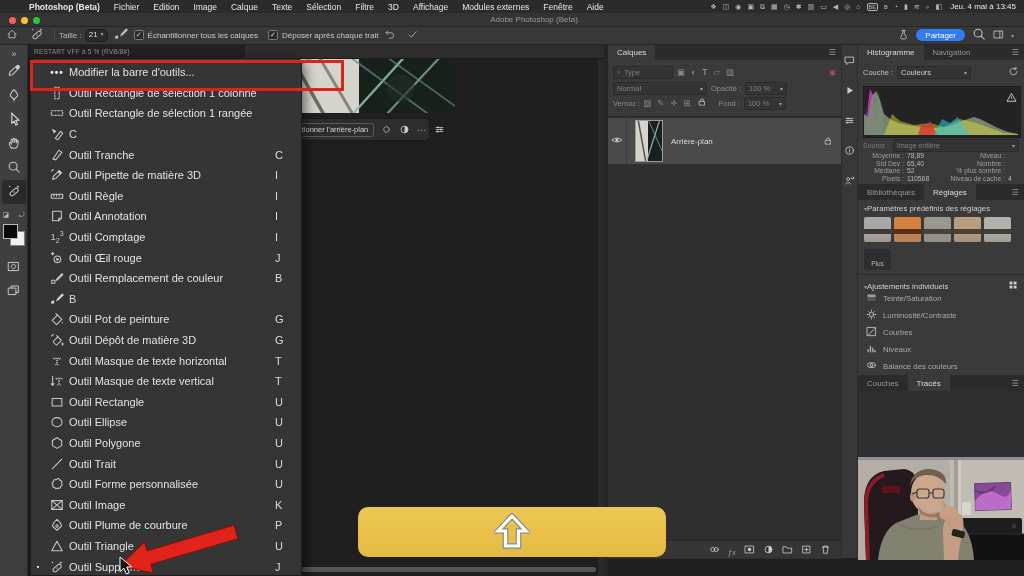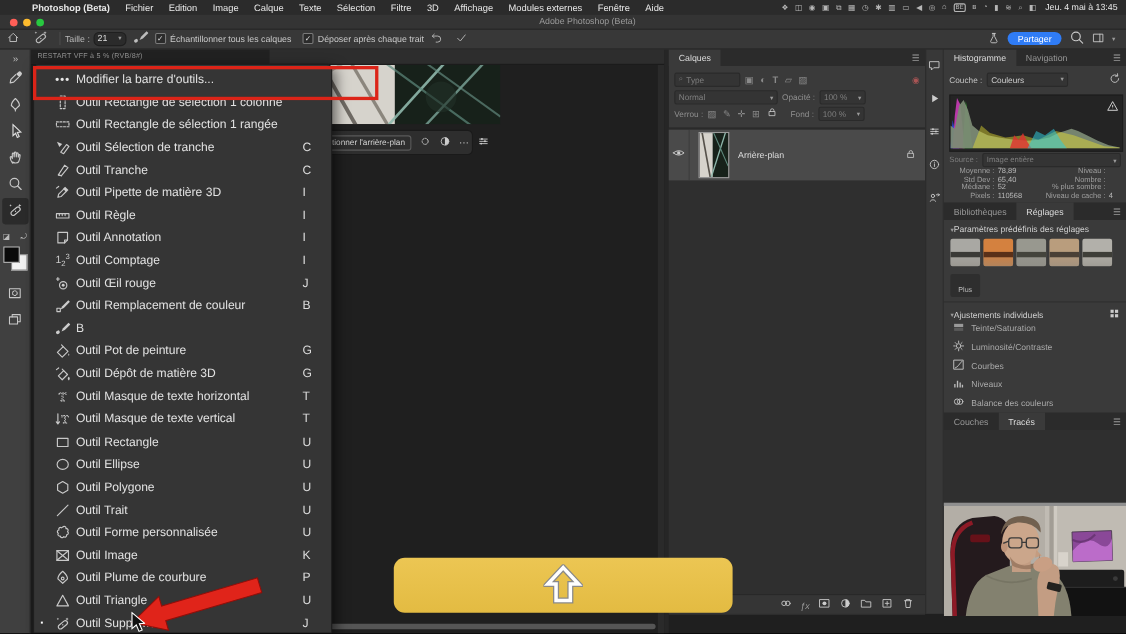--- a/index.html
+++ b/index.html
@@ -18,21 +18,21 @@
   
   .titlebar{left:0;top:13px;width:1024px;height:13px;background:#343434;border-bottom:1px solid #262626;z-index:90;}
   .tl{position:absolute;top:3.5px;width:7px;height:7px;border-radius:50%;}
   .wtitle{position:absolute;left:0;right:0;top:2px;text-align:center;font-size:8px;color:#9b9b9b;padding-left:44px;}
   
   .optionsbar{left:0;top:26px;width:1024px;height:18px;background:#383838;border-bottom:1px solid #252525;
               display:flex;align-items:center;font-size:8px;color:#c9c9c9;z-index:85;}
   .ob-ic{margin:0 6px;opacity:.9;}
   .ob-sep{width:1px;height:12px;background:#4a4a4a;margin:0 4px;}
   .ob-field{background:#2b2b2b;border:1px solid #1f1f1f;border-radius:5px;padding:0 3px;height:11px;
-            display:flex;gap:10px;color:#ddd;}
+            display:flex;gap:3px;color:#ddd;}
   .ob-label{color:#b9b9b9;margin-right:3px;}
   .chk{width:8px;height:8px;border:1px solid #7a7a7a;border-radius:1.5px;background:#2b2b2b;display:inline-flex;
        align-items:center;justify-content:center;color:#ddd;font-size:7px;margin-right:4px;}
   .ob-right{margin-left:auto;display:flex;align-items:center;gap:7px;padding-right:10px;}
   .share-pill{background:#2f7cf6;color:#fff;border-radius:7px;font-size:8px;padding:1.5px 9px;}
   .chev{font-size:6px;color:#9a9a9a;}
   
   .tabstrip{left:28px;top:44px;width:576px;height:14px;background:#2d2d2d;border-bottom:1px solid #1a1a1a;z-index:5;}
   .doctab{position:absolute;left:0;top:0;height:14px;width:205px;background:#212121;color:#8f8f8f;
           font-size:6.5px;display:flex;align-items:center;padding:0 6px;letter-spacing:.2px;white-space:nowrap;overflow:hidden;}
@@ -698,21 +698,20 @@
         <span class="tm-short"></span>
       </div>
       <div class="tm-row">
         <span class="tm-gutter"></span>
         <span class="tm-ic">
           <svg viewBox="0 0 16 16" width="14" height="14">
             <path d="M2 2 L7.5 4.5 L4.5 7.5 Z" fill="#ccc"></path>
             <path d="M6 13 L12 5 L14.5 7 L9 14.5 Z" fill="none" stroke="#c8c8c8" stroke-width="1.2" stroke-linecap="round" stroke-linejoin="round"></path>
           </svg>
         </span>
-        <span class="tm-label">Outil Sélection de tranche</span>
         <span class="tm-short">C</span>
       </div>
       <div class="tm-row">
         <span class="tm-gutter"></span>
         <span class="tm-ic">
           <svg viewBox="0 0 16 16" width="14" height="14">
             <path d="M3.5 12.5 L10 2.5 L13.5 5 L6.5 13.5 Z" fill="none" stroke="#c8c8c8" stroke-width="1.2" stroke-linecap="round" stroke-linejoin="round"></path>
             <path d="M3.5 12.5 L6.5 13.5" fill="none" stroke="#c8c8c8" stroke-width="1.2" stroke-linecap="round" stroke-linejoin="round"></path>
           </svg>
         </span>

